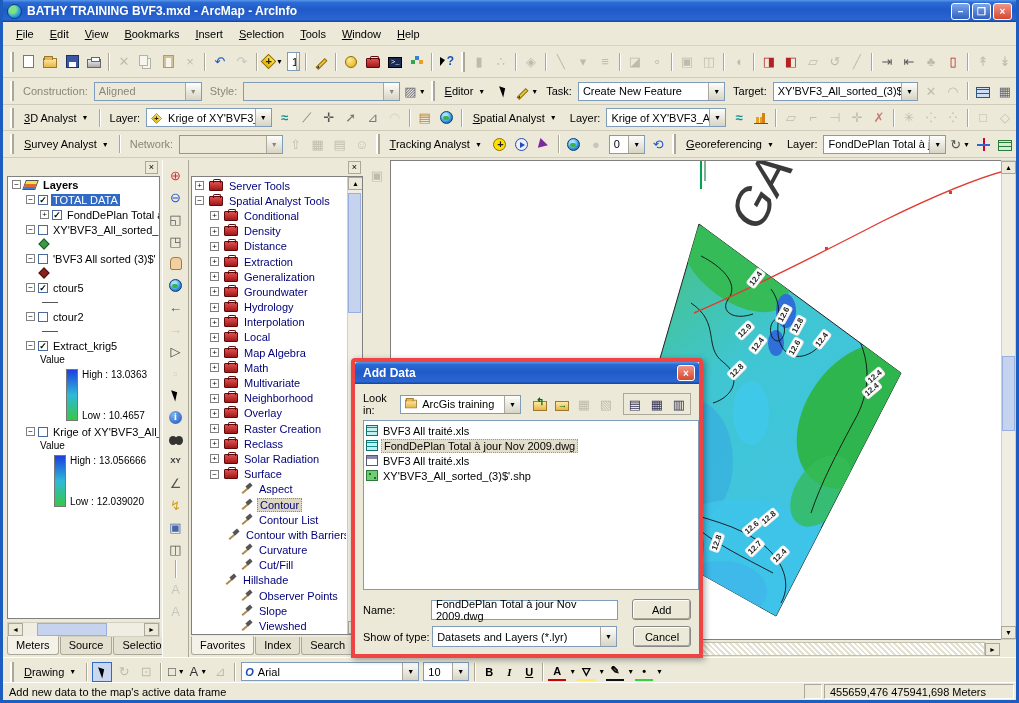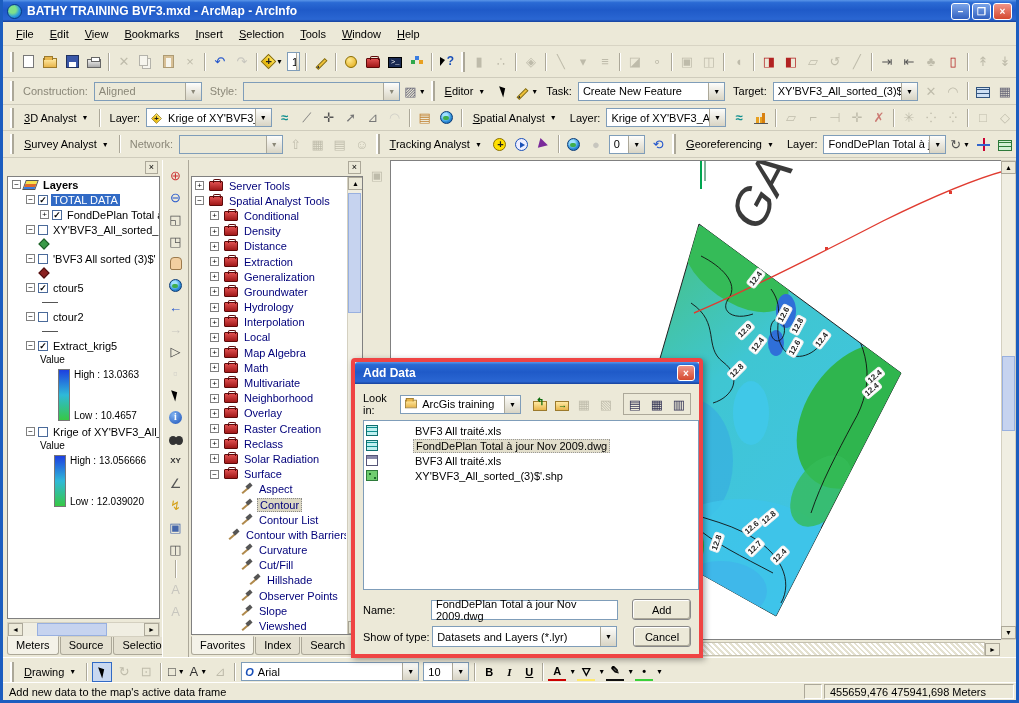--- a/index.html
+++ b/index.html
@@ -144,21 +144,21 @@
   .viewbtn{width:16px;height:14px;border:1px solid #aca899;background:#ece9d8;font-size:8px;display:flex;align-items:center;justify-content:center;margin-right:1px;}
   .hatch{flex:1;height:14px;border:1px solid #c4c0b0;background:repeating-linear-gradient(45deg,#fff 0 2px,#e4e1d0 2px 4px);}
   
   .dialog{position:absolute;left:348px;top:200px;width:352px;height:300px;background:#ece9d8;z-index:60;
     border:4px solid #ef4444;border-radius:4px 4px 0 0;box-shadow:2px 2px 6px rgba(0,0,0,.35);}
   .dlg-title{height:22px;display:flex;align-items:center;padding:0 4px 0 8px;color:#fff;font-weight:bold;font-size:12px;border-radius:3px 3px 0 0;
     background:linear-gradient(180deg,#5a96e8 0%,#2a6ad4 12%,#1f5ac8 45%,#2a66d2 88%,#16419c 100%);}
   .dlg-title .wbtn{margin-left:auto;}
   .dlg-row{position:absolute;left:8px;display:flex;align-items:center;}
   .dlg-list{position:absolute;left:8px;top:58px;width:336px;height:170px;background:#fff;border:1px solid #7f9db9;padding:2px;}
-  .frow{display:flex;align-items:center;height:15px;white-space:nowrap;gap:32px;}
+  .frow{display:flex;align-items:center;height:15px;white-space:nowrap;}
   .frow .fname{padding:0 2px;}
   .frow.sel .fname{background:#e2decb;border:1px dotted #999;}
   .k-ftable{width:12px;height:11px;margin-right:3px;flex:none;border:1px solid #0f6f6f;
     background:repeating-linear-gradient(0deg,#bff0f0 0 3px,#0f8f8f 3px 4px),#bff0f0;}
   .k-ftable2{width:12px;height:11px;margin-right:3px;flex:none;border:1px solid #557;background:#fff;}
   .k-ftable2::before{content:"";display:block;height:3px;background:#88a;}
   .k-fshp{width:12px;height:11px;margin-right:3px;flex:none;border:1px solid #2d7a3a;background:#6fce6f;
     background-image:radial-gradient(circle at 3px 3px,#1d6a2a 0 1.2px,transparent 1.5px),radial-gradient(circle at 8px 7px,#1d6a2a 0 1.2px,transparent 1.5px);}
   .field{height:20px;background:#fff;border:1px solid #7f9db9;display:flex;align-items:center;padding:0 4px;}
   .btn{width:62px;height:21px;background:#ece9d8;border:1px solid #888;border-radius:3px;
@@ -637,21 +637,21 @@
             <span style="width: 16px; border-top: 1px solid rgb(85, 85, 85); margin-left: 2px;"></span>
           </div>
           <div class="tocrow" style="padding-left: 18px; height: 15px;">
             <span class="exp">−</span>
             <span class="chk">✓</span>
             <span class="toclabel">Extract_krig5</span>
           </div>
           <div class="tocrow" style="padding-left: 32px; height: 13px;">
             <span style="font-size: 10px;">Value</span>
           </div>
-          <div class="tocrow" style="padding-left: 36px; height: 58px;">
+          <div class="tocrow" style="padding-left: 36px; height: 58px; margin-left: 8px;">
             <span class="legend">
               <span class="lbar"></span>
               <span class="ltxt">
                 <div>High : 13.0363</div>
                 <div>Low : 10.4657</div>
               </span>
             </span>
           </div>
           <div class="tocrow" style="padding-left: 18px; height: 15px;">
             <span class="exp">−</span>
@@ -874,21 +874,21 @@
             <div class="tbxrow" style="padding-left: 32px;">
               <span style="width: 13px;"></span>
               <span class="i-hammer"></span>
               <span class="lbl" style="color: rgb(0, 0, 122);">Curvature</span>
             </div>
             <div class="tbxrow" style="padding-left: 32px;">
               <span style="width: 13px;"></span>
               <span class="i-hammer"></span>
               <span class="lbl" style="color: rgb(0, 0, 122);">Cut/Fill</span>
             </div>
-            <div class="tbxrow" style="padding-left: 40px;">
+            <div class="tbxrow" style="padding-left: 16px;">
               <span style="width: 13px;"></span>
               <span class="i-hammer"></span>
               <span class="lbl" style="color: rgb(0, 0, 122);">Hillshade</span>
             </div>
             <div class="tbxrow" style="padding-left: 32px;">
               <span style="width: 13px;"></span>
               <span class="i-hammer"></span>
               <span class="lbl" style="color: rgb(0, 0, 122);">Observer Points</span>
             </div>
             <div class="tbxrow" style="padding-left: 32px;">

